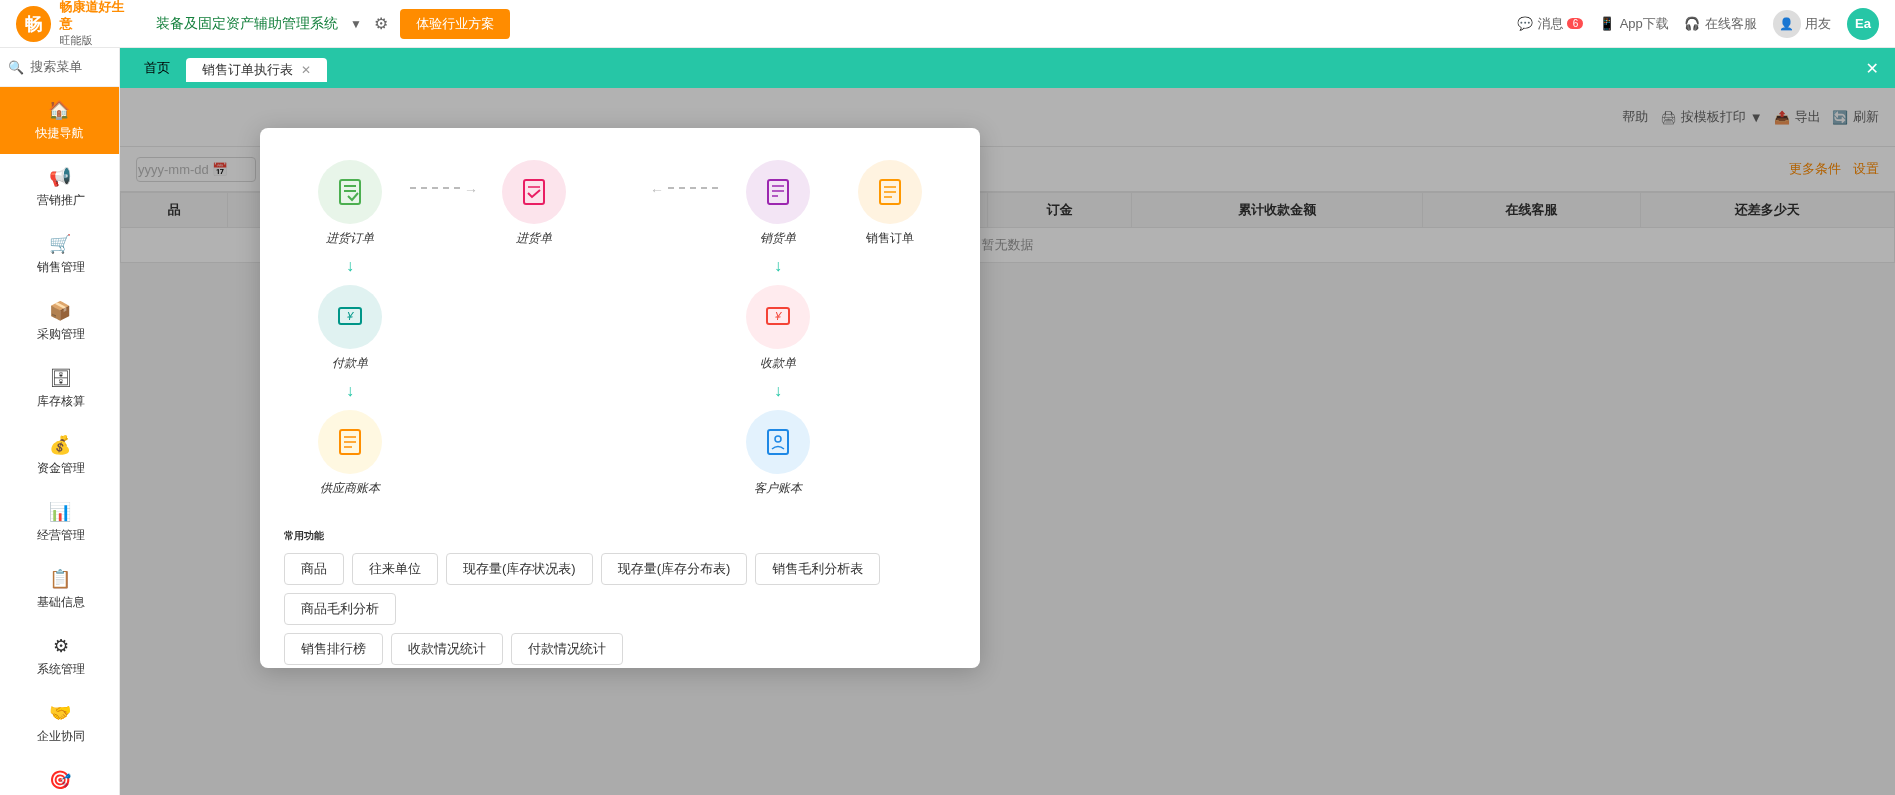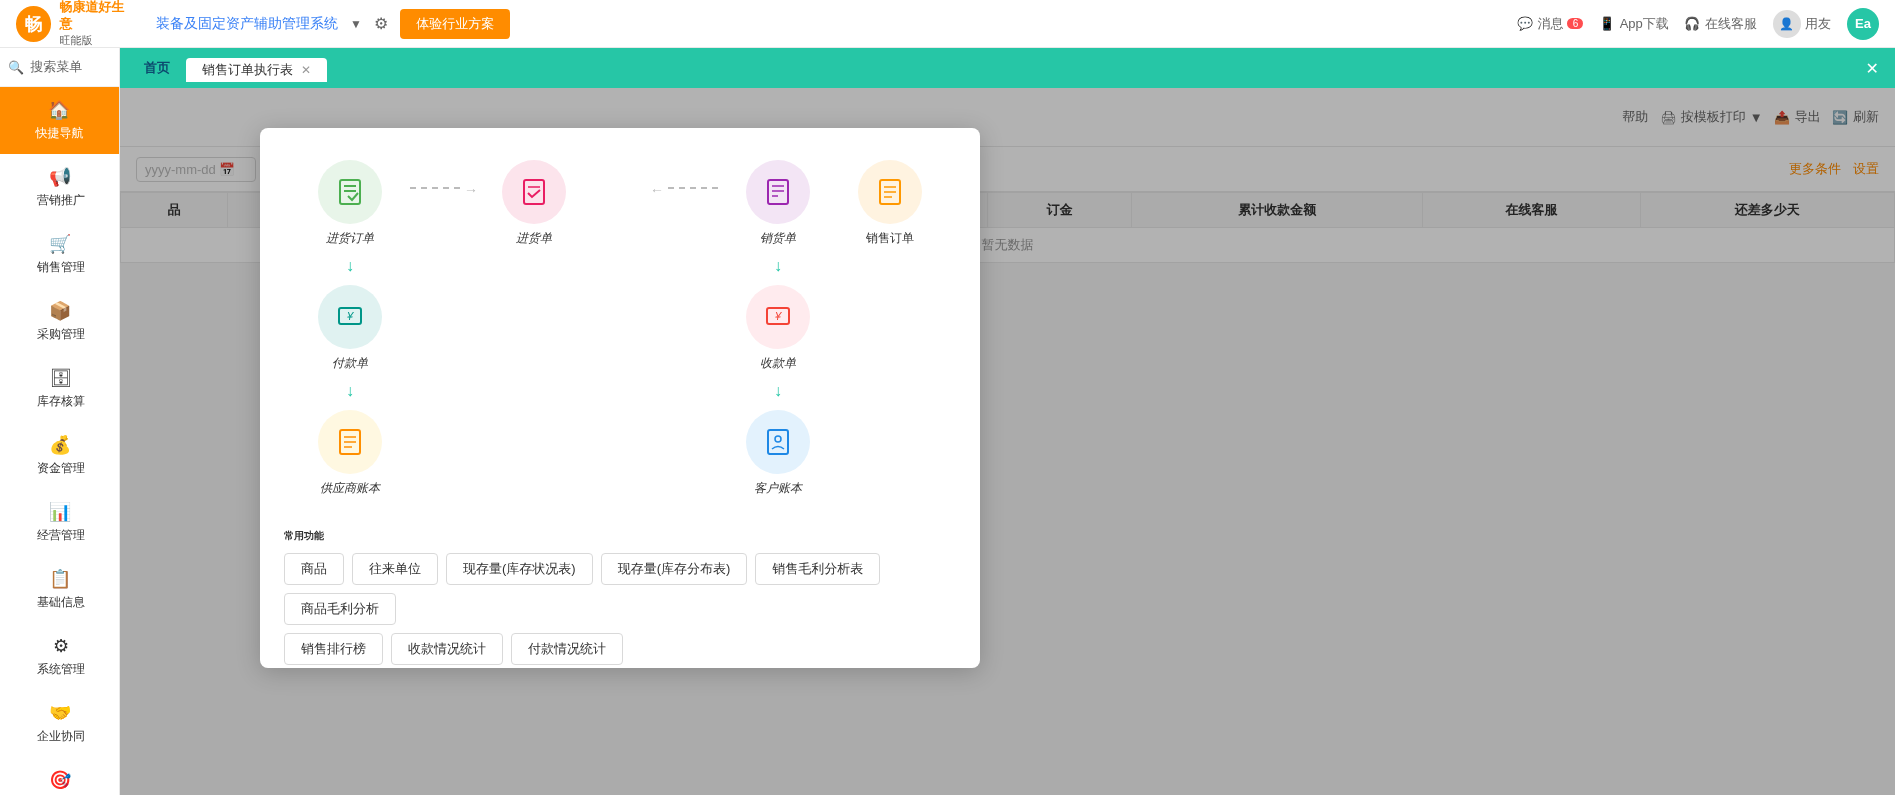--- a/index.html
+++ b/index.html
@@ -12,21 +12,21 @@
     .top-bar {
       display: flex; align-items: center; height: 48px;
       background: #fff; border-bottom: 1px solid #e8e8e8;
       padding: 0 16px; gap: 12px;
     }
     .logo-area { display: flex; align-items: center; gap: 8px; width: 120px; }
     .logo-icon { width: 36px; height: 36px; background: #ff8c00; border-radius: 50%; display: flex; align-items: center; justify-content: center; color: #fff; font-size: 18px; font-weight: bold; }
     .logo-text { font-size: 12px; color: #333; line-height: 1.3; }
     .logo-text .line1 { color: #ff8c00; font-weight: bold; font-size: 13px; }
     .logo-text .line2 { color: #666; font-size: 11px; }
-    .system-title { color: #3b82f6; font-size: 14px; margin-left: 8px; }
+    .system-title { color: #15803d; font-size: 14px; margin-left: 8px; }
     .dropdown-btn { background: none; border: none; cursor: pointer; color: #666; font-size: 12px; }
     .settings-btn { background: none; border: none; cursor: pointer; color: #666; font-size: 16px; }
     .trial-btn { background: #ff8c00; color: #fff; border: none; border-radius: 4px; padding: 6px 16px; cursor: pointer; font-size: 13px; }
     .top-bar-right { margin-left: auto; display: flex; align-items: center; gap: 16px; }
     .top-bar-item { display: flex; align-items: center; gap: 4px; cursor: pointer; color: #666; font-size: 13px; }
     .badge { background: #ff4d4f; color: #fff; border-radius: 10px; font-size: 10px; padding: 0 4px; min-width: 16px; text-align: center; }
     .user-avatar { width: 28px; height: 28px; border-radius: 50%; background: #ddd; display: flex; align-items: center; justify-content: center; font-size: 12px; color: #666; }
 
     
     .main-layout { display: flex; flex: 1; overflow: hidden; }
@@ -37,36 +37,36 @@
     .sidebar-item { display: flex; flex-direction: column; align-items: center; padding: 12px 8px; cursor: pointer; color: #333; font-size: 12px; gap: 4px; border-left: 3px solid transparent; }
     .sidebar-item .icon { font-size: 18px; }
     .sidebar-item-kuaijie { background: #ff8c00; color: #fff !important; padding: 12px 8px; align-items: center; border-left: none !important; }
 
     
     .content-area { flex: 1; display: flex; flex-direction: column; overflow: hidden; }
 
     
     .tab-bar { display: flex; align-items: center; background: #26c6a6; height: 40px; padding: 0 8px; }
     .tab { padding: 0 16px; height: 40px; display: flex; align-items: center; cursor: pointer; font-size: 13px; gap: 8px; }
-    .tab.home { color: #0c4a6e; font-weight: bold; }
+    .tab.home { color: #000000; font-weight: normal; }
     .tab.active-tab { background: #fff; color: #333; border-radius: 4px 4px 0 0; margin-top: 4px; height: 24px; }
     .tab .close-icon { font-size: 12px; color: #999; cursor: pointer; }
     .tab-bar-close { margin-left: auto; color: #fff; cursor: pointer; font-size: 16px; padding: 0 8px; }
 
     
     .page-content { flex: 1; background: #f5f5f5; position: relative; overflow: hidden; }
 
     
     .page-toolbar { display: flex; align-items: center; justify-content: flex-end; padding: 20px 16px; background: #fff; border-bottom: 1px solid #e8e8e8; gap: 12px; }
     .toolbar-btn { display: flex; align-items: center; gap: 4px; color: #666; font-size: 13px; cursor: pointer; background: none; border: none; }
 
     
     .filter-bar { display: flex; align-items: center; padding: 8px 16px; background: #fff; border-bottom: 1px solid #e8e8e8; gap: 12px; flex-wrap: wrap; }
     .filter-item { display: flex; align-items: center; gap: 6px; }
-    .date-input { border: 1px solid #d9d9d9; border-radius: 4px; padding: 4px 8px; font-size: 13px; color: #bbb; width: 120px; display: flex; align-items: center; gap: 4px; }
+    .date-input { border: 1px solid #d9d9d9; border-radius: 4px; padding: 4px 1px; font-size: 13px; color: #bbb; width: 120px; display: flex; align-items: center; gap: 4px; }
     .status-select { border: 1px solid #d9d9d9; border-radius: 4px; padding: 4px 8px; font-size: 13px; color: #666; min-width: 120px; display: flex; align-items: center; justify-content: space-between; }
     .query-btn { background: #ff8c00; color: #fff; border: none; border-radius: 4px; padding: 5px 16px; cursor: pointer; font-size: 13px; }
     .more-conditions { color: #ff8c00; font-size: 13px; cursor: pointer; }
     .settings-link { color: #ff8c00; font-size: 13px; cursor: pointer; }
 
     
     .table-area { overflow: auto; background: #fff; flex: 1; }
     .data-table { width: 100%; border-collapse: collapse; }
     .data-table th { background: #f5f5f5; border: 1px solid #e8e8e8; padding: 8px 12px; font-size: 13px; color: #333; text-align: center; white-space: nowrap; }
     .data-table td { border: 1px solid #e8e8e8; padding: 8px 12px; font-size: 13px; text-align: center; }

